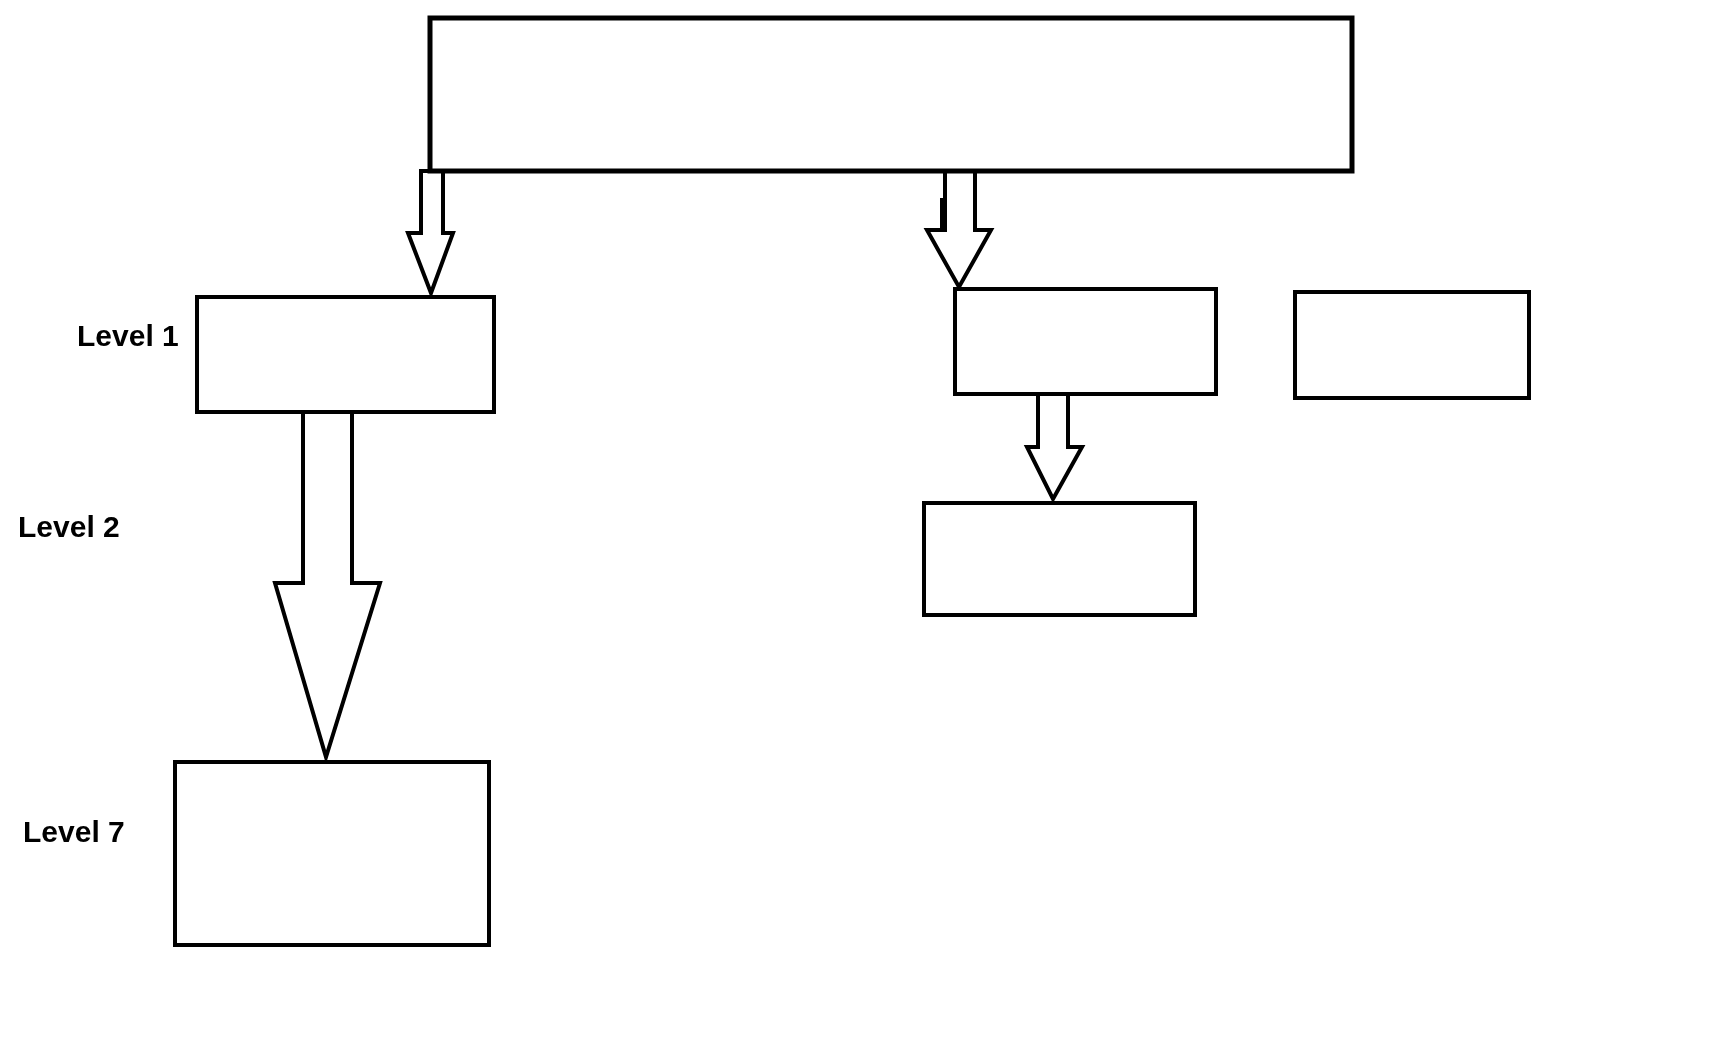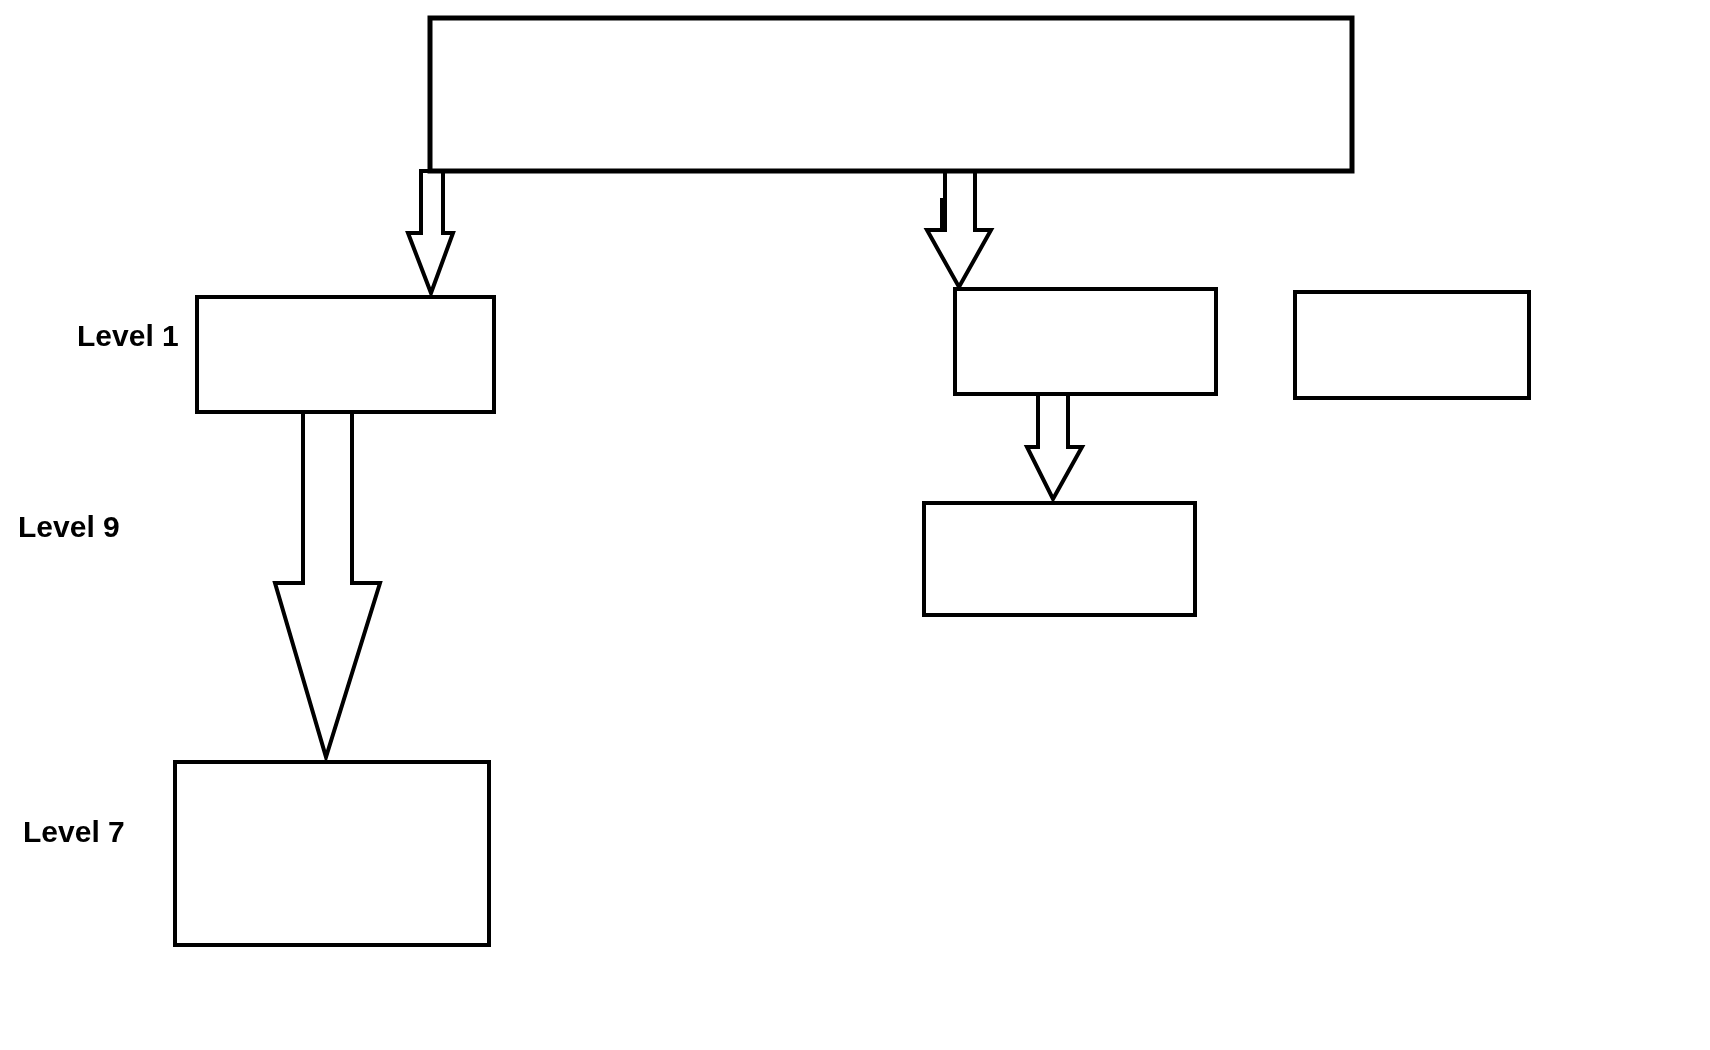--- a/index.html
+++ b/index.html
@@ -71,17 +71,17 @@
 
     <rect class="node-rect" x="1295" y="292" width="234" height="106" stroke-width="4"></rect>
 
     <rect class="node-rect" x="924" y="503" width="271" height="112" stroke-width="4"></rect>
 
     <rect class="node-rect" x="175" y="762" width="314" height="183" stroke-width="4"></rect>
   </svg>
 
   <div class="row-label" id="label-level-1">Level 1</div>
 
-  <div class="row-label" id="label-level-2">Level 9</div>
+  <div class="row-label" id="label-level-2">Level 2</div>
 
   <div class="row-label" id="label-level-3">Level 7</div>
 
 </div>
 
 </body></html>

